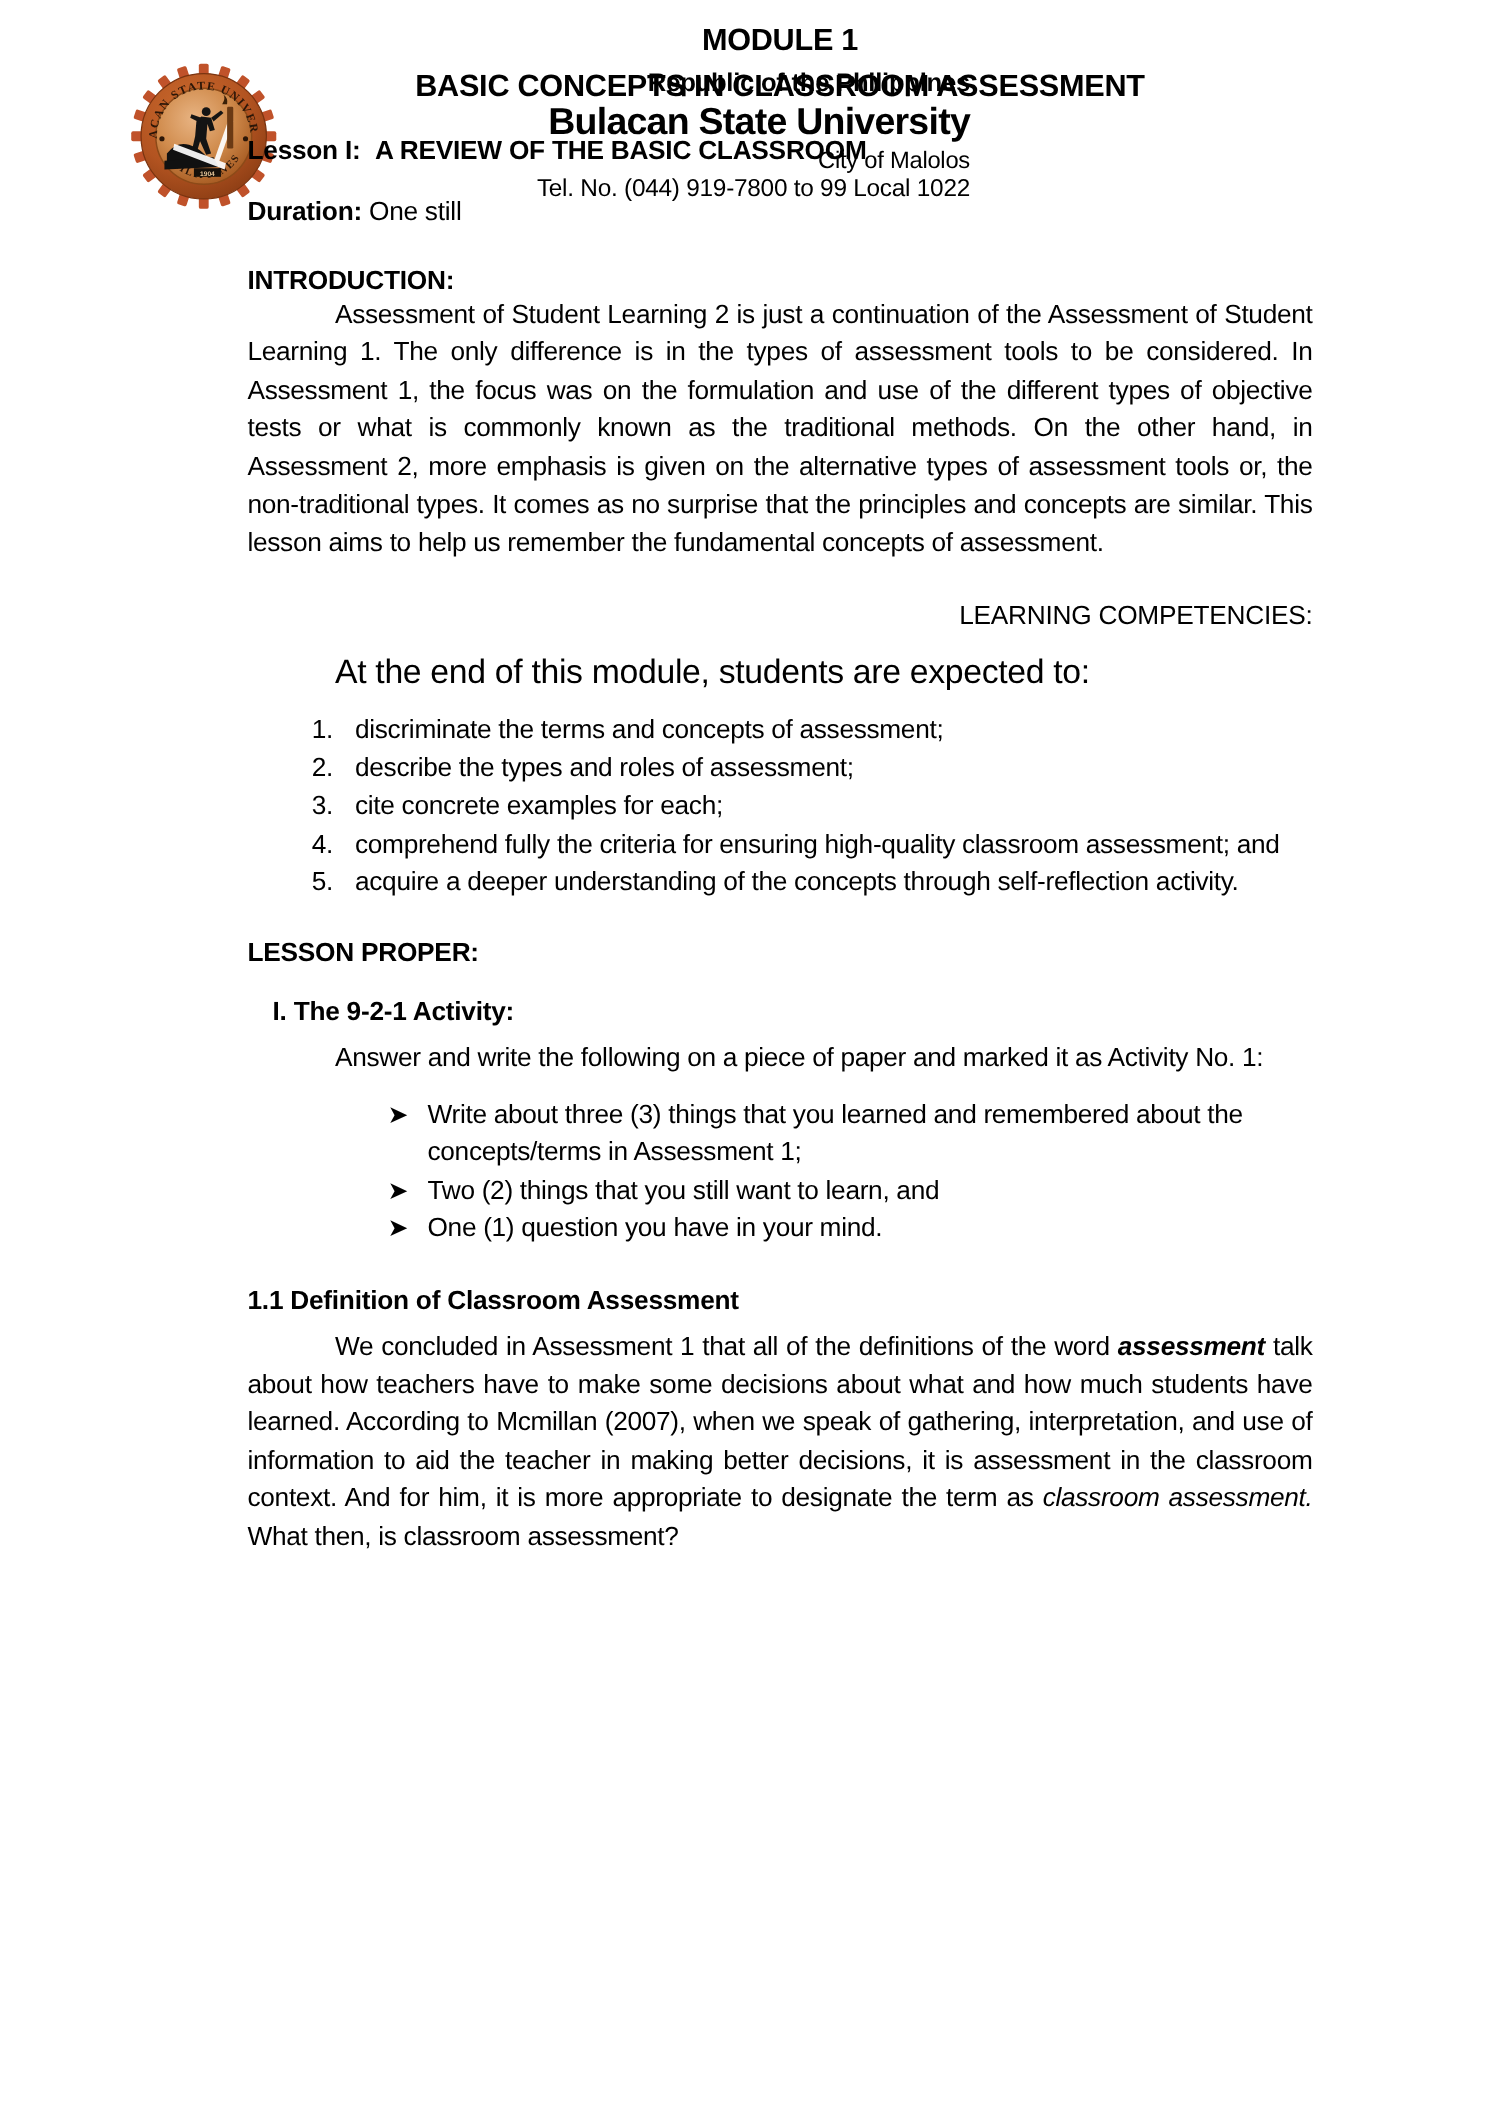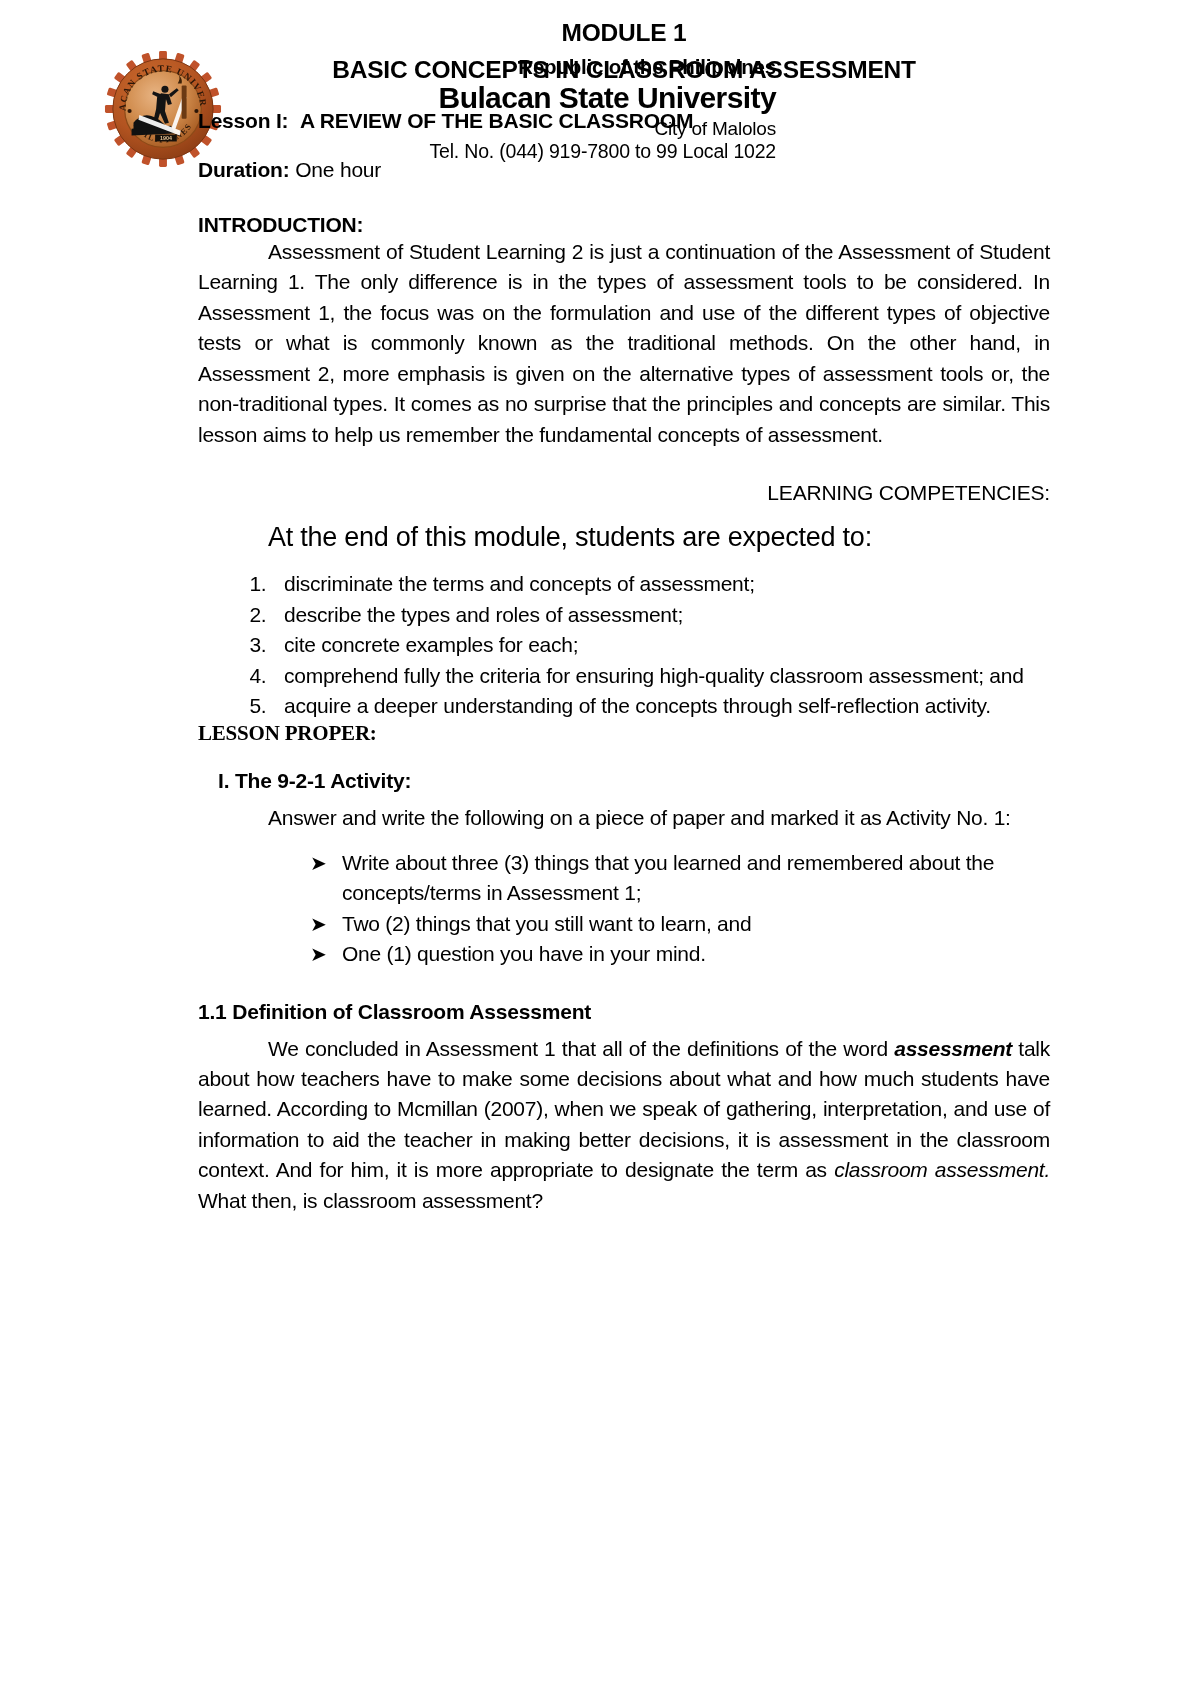--- a/index.html
+++ b/index.html
@@ -162,22 +162,22 @@
     font-size: 20px;
     line-height: 1.5;
   }
   .arrow-text {
     flex: 1 1 auto;
   }
 
   .lesson-proper {
     font-size: 21px;
     font-weight: bold;
-    letter-spacing: -0.2px;
-    font-family: Liberation Serif, serif;
+    margin-top: 30px;
+    letter-spacing: -0.2px;
   }
   .activity-head {
     font-size: 21px;
     font-weight: bold;
     margin-top: 23px;
     margin-left: 20px;
     letter-spacing: -0.2px;
   }
   .def-head {
     font-size: 21px;
@@ -291,21 +291,21 @@
     <div class="doc-subtitle">MODULE 1</div>
     <div class="doc-subtitle2">BASIC CONCEPTS IN CLASSROOM ASSESSMENT</div>
 
     <div class="meta-line">
       <span class="lbl">Lesson I:</span>
       <span class="lbl" style="display:inline-block;width:6px;"></span><span class="lbl">A REVIEW OF THE BASIC CLASSROOM</span>
     </div>
 
     <div class="meta-line">
       <span class="lbl">Duration:</span>
-      <span class="val">One hour</span>
+      <span class="val">One still</span>
     </div>
 
     <div class="section-head">INTRODUCTION:</div>
     <div class="para indent">Assessment of Student Learning 2 is just a continuation of the Assessment of Student Learning 1.  The only difference is in the types of assessment tools to be considered.  In Assessment 1, the focus was on the formulation and use of the different types of objective tests or what is commonly known as the traditional methods. On the other hand, in Assessment 2, more emphasis is given on the alternative types of assessment tools or, the non-traditional types.   It comes as no surprise that the principles and concepts are similar. This lesson aims to help us remember the fundamental concepts of assessment.</div>
 
     <div class="section-head plain">LEARNING COMPETENCIES:</div>
     <div class="sub-para">At the end of this module, students are expected to:</div>
 
     <ol class="numbered">
       <li>discriminate the terms and concepts of assessment;</li>

